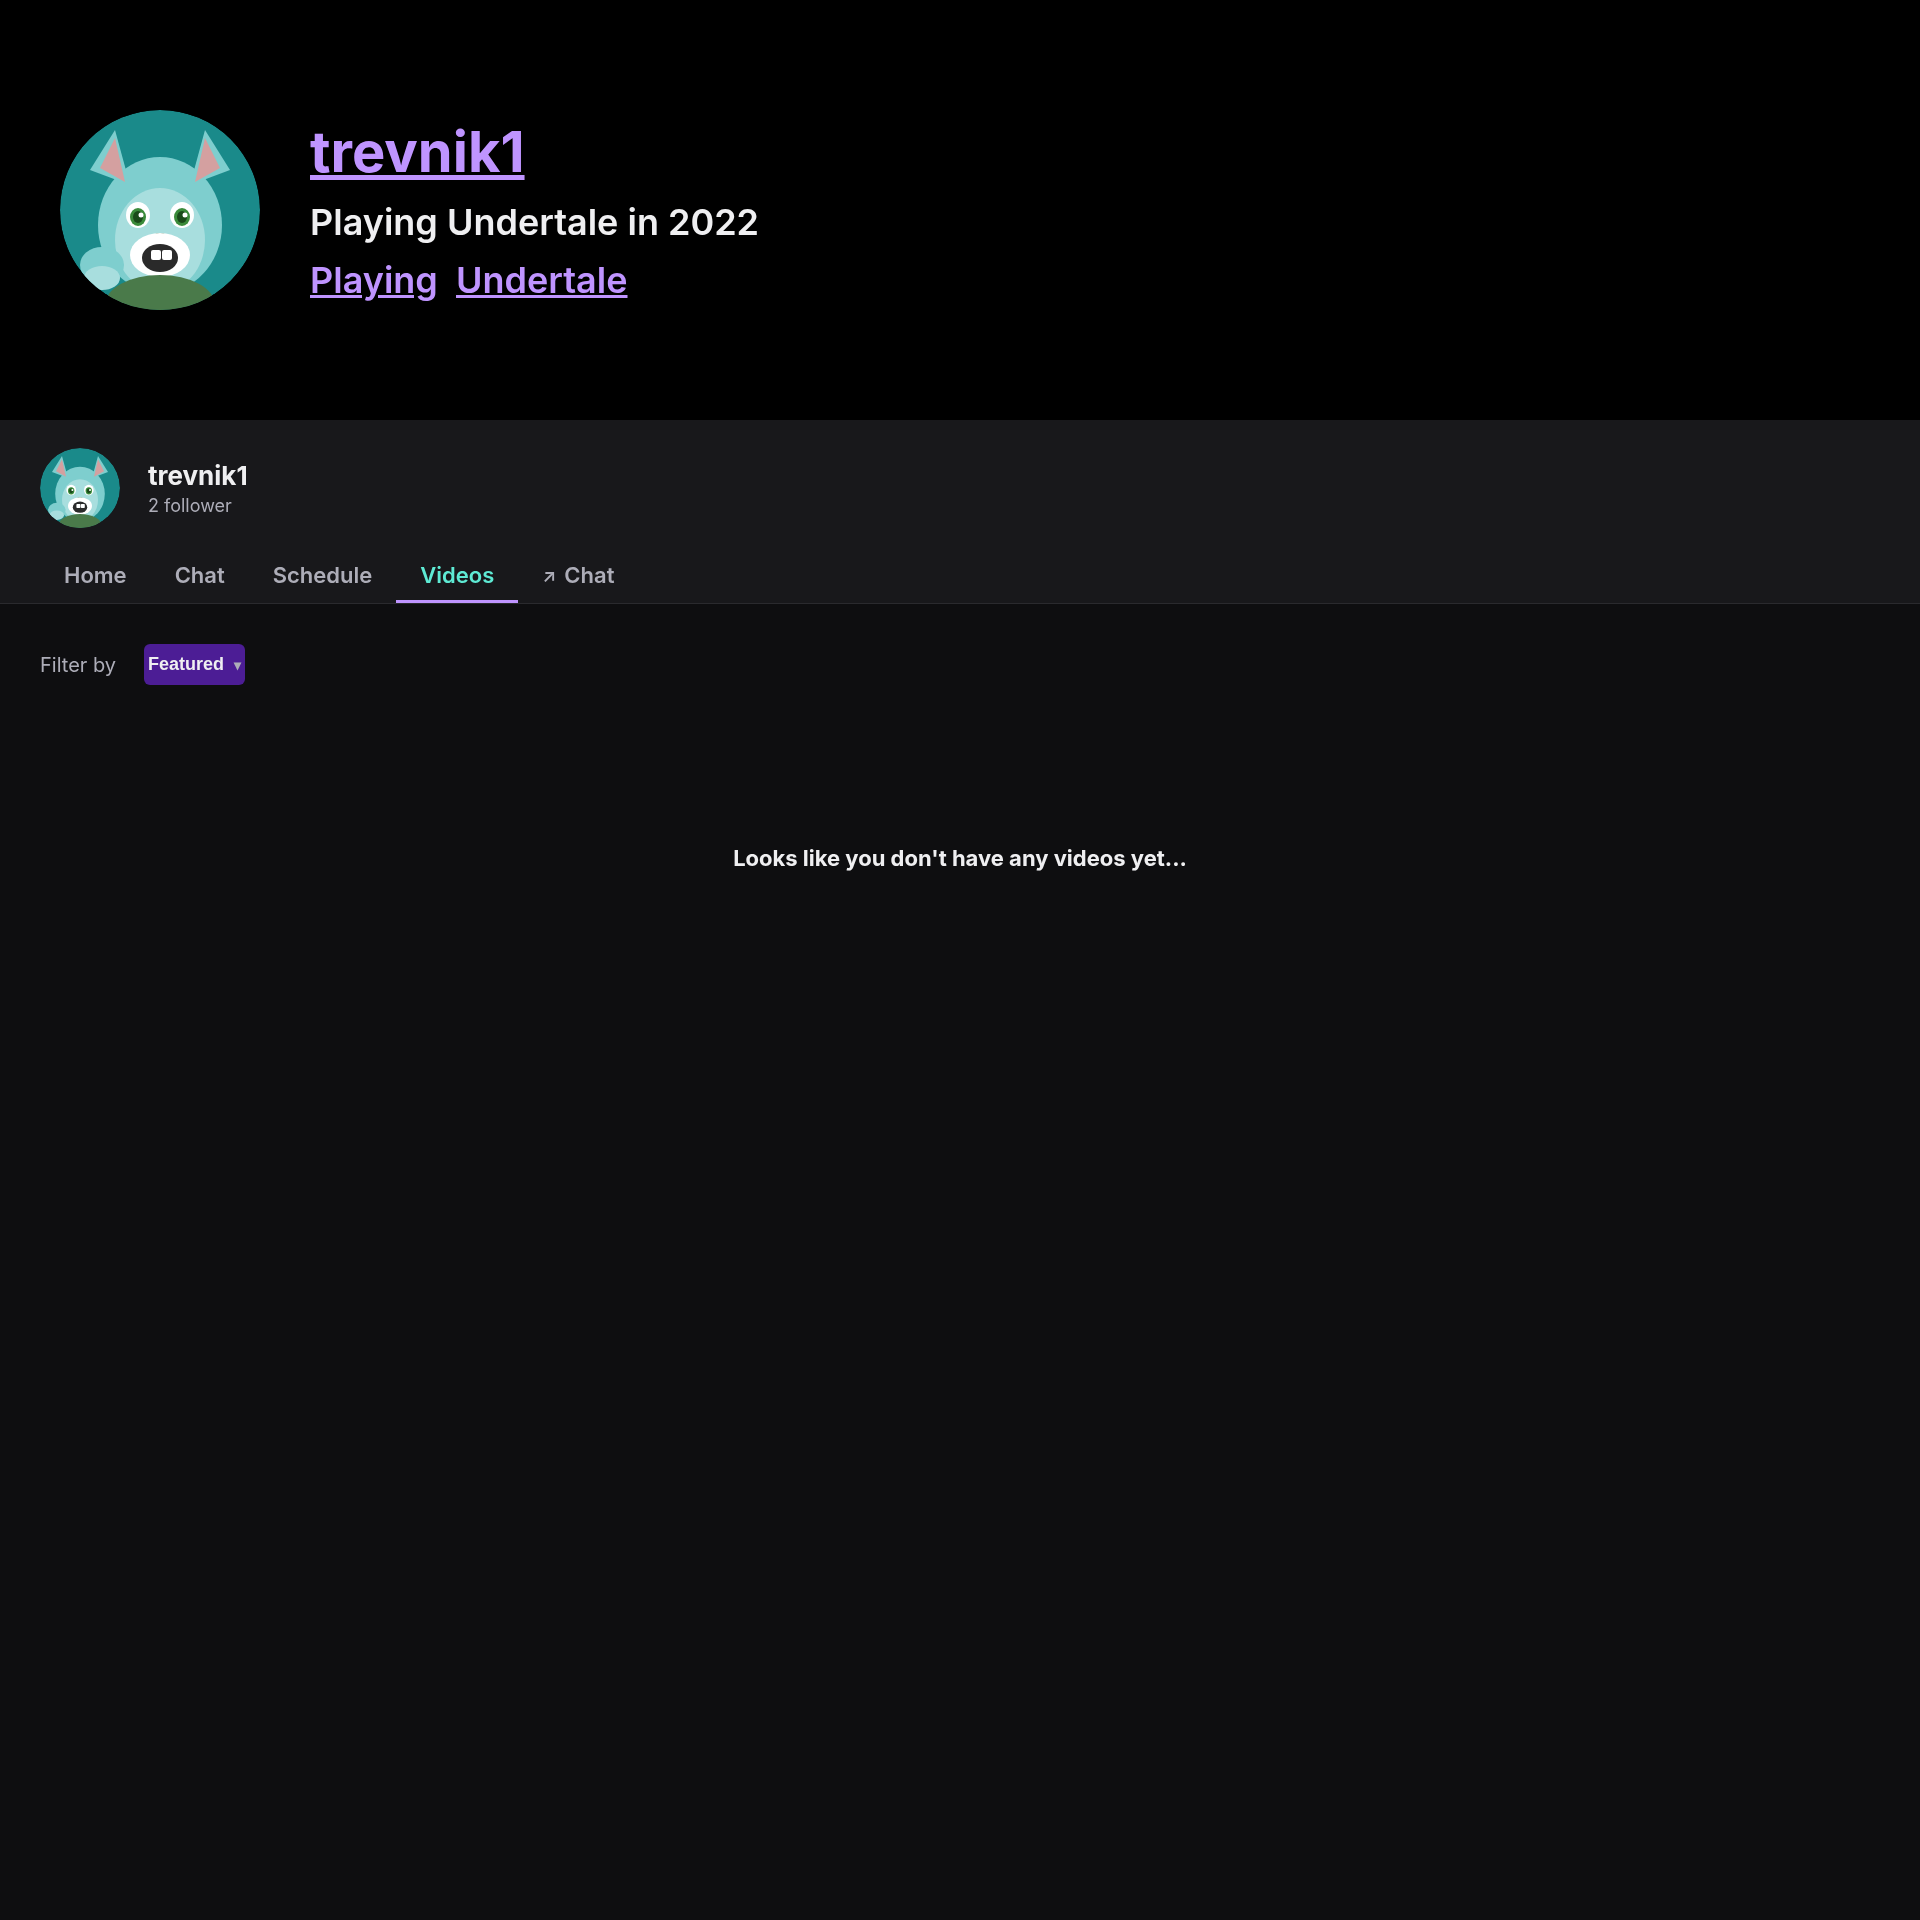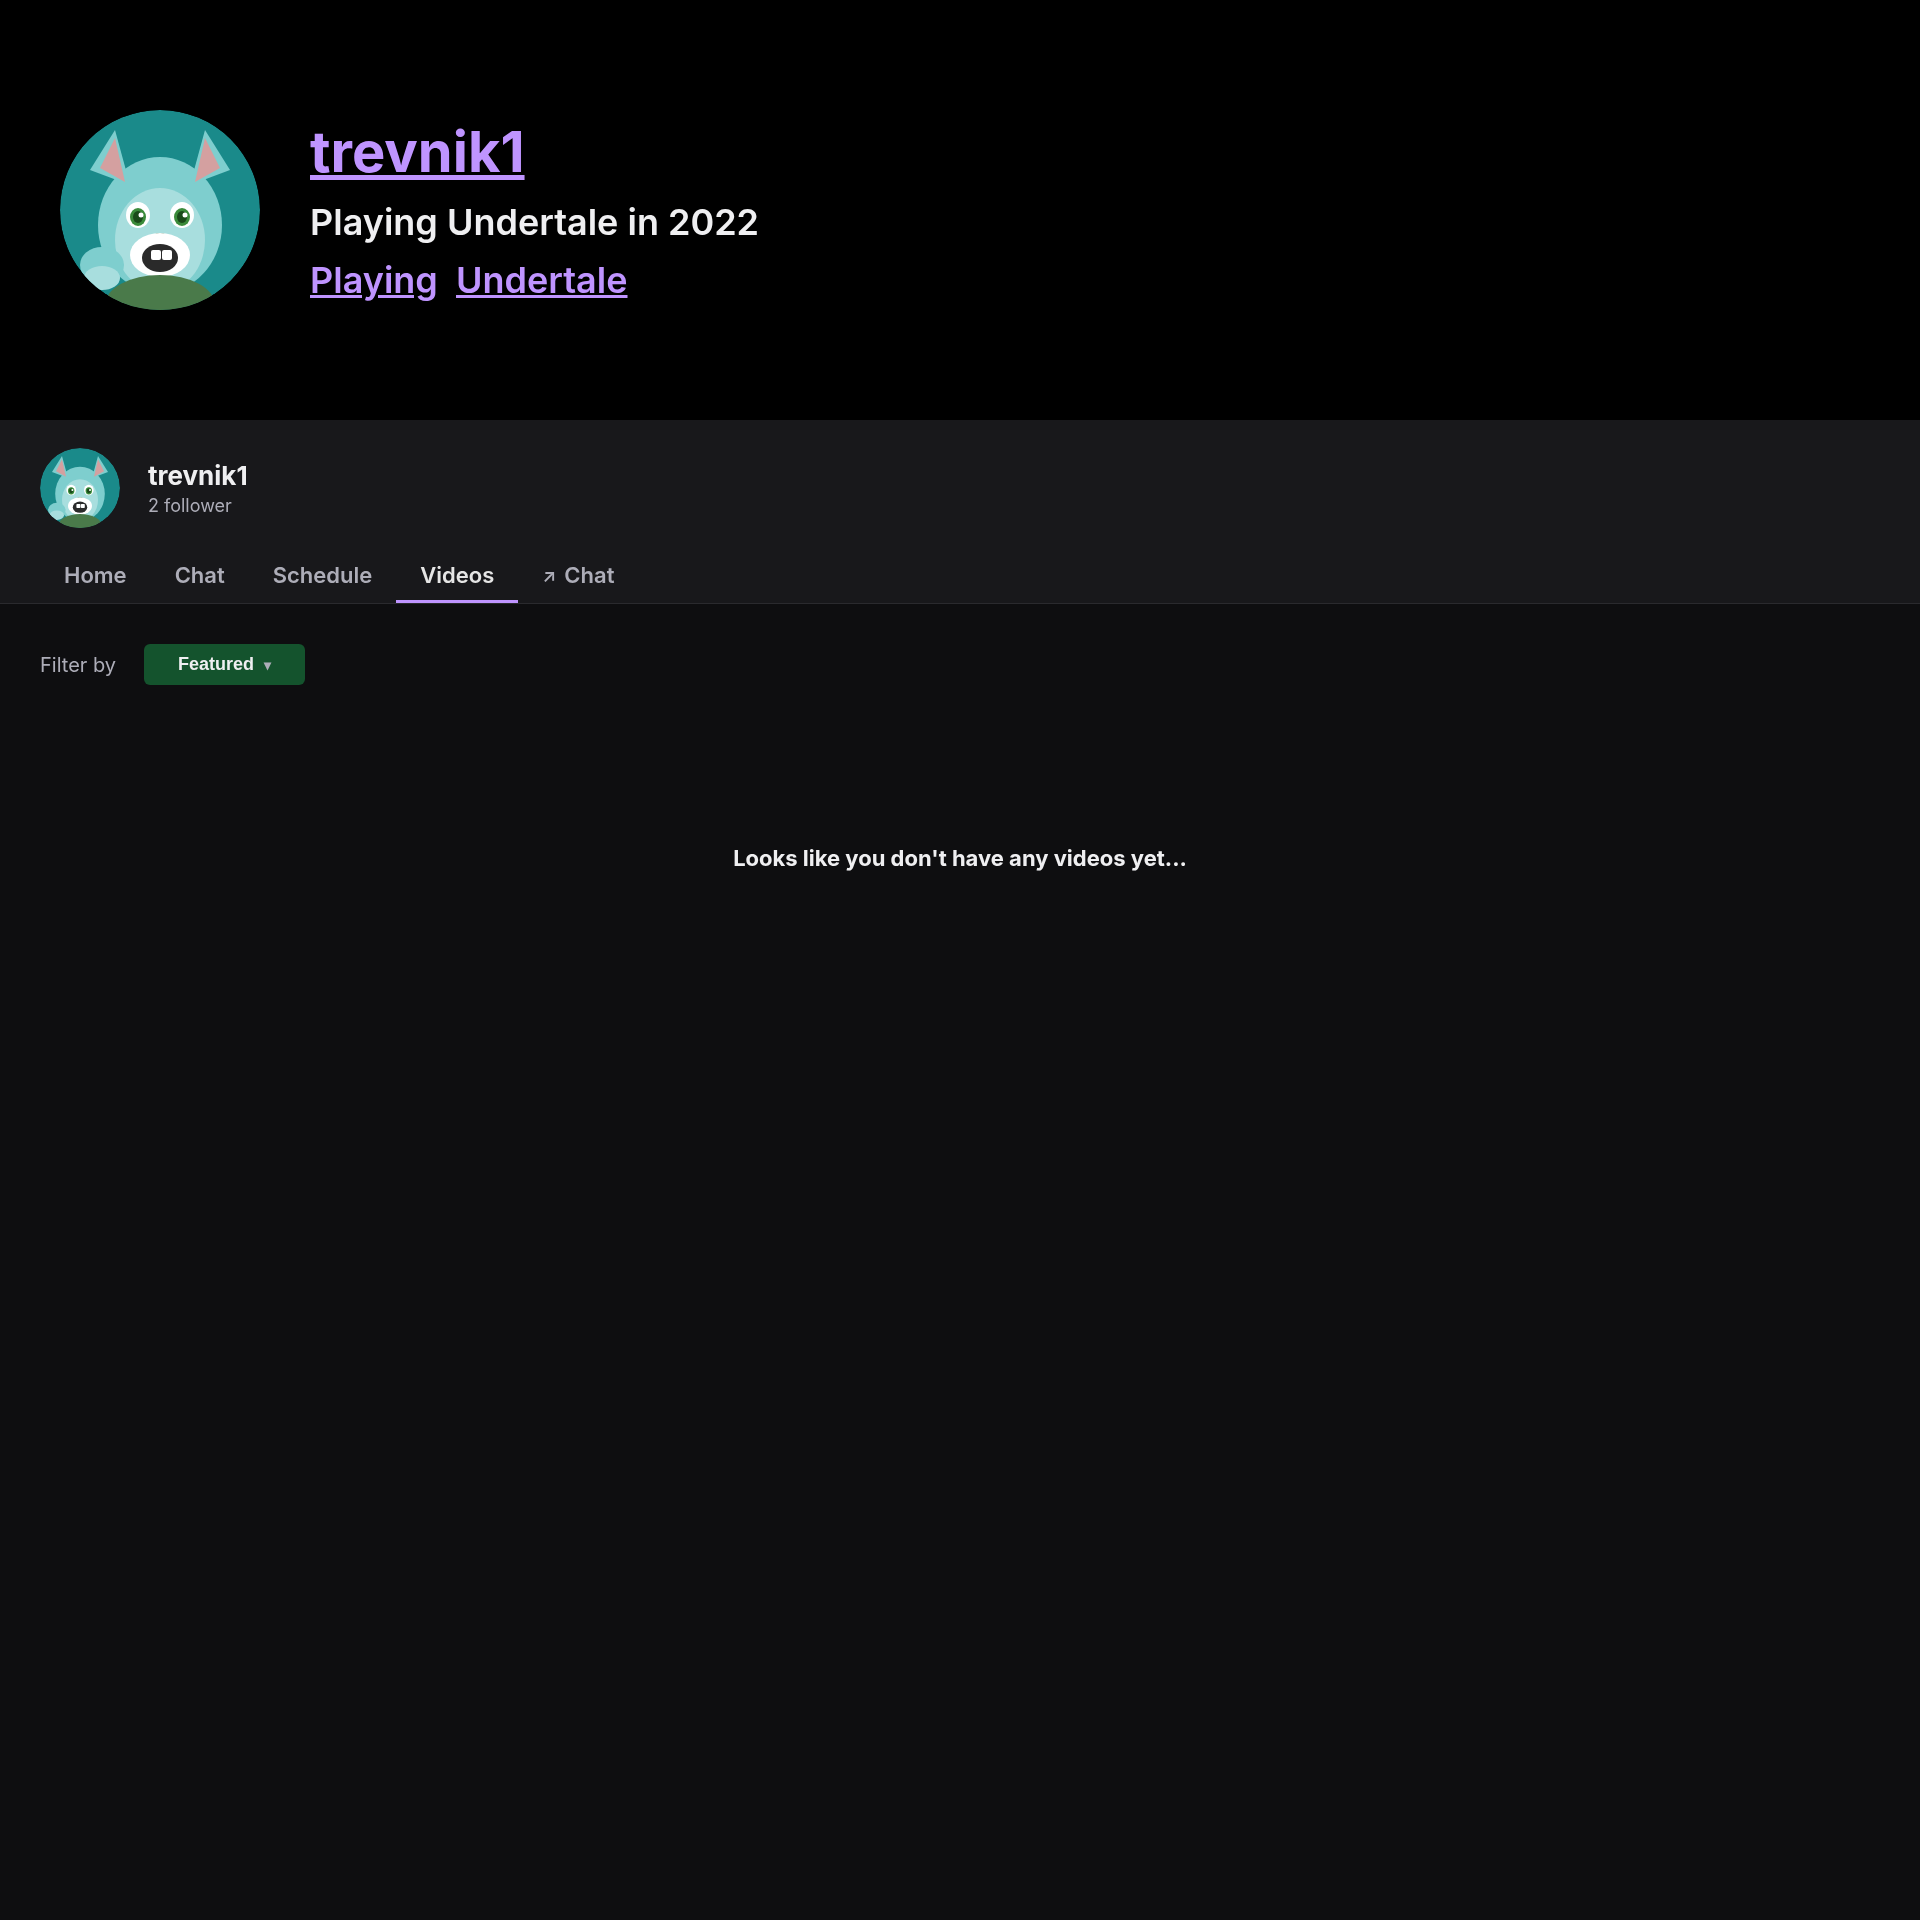--- a/index.html
+++ b/index.html
@@ -128,21 +128,21 @@
       color: #adadb8;
       padding: 12px 24px;
       cursor: pointer;
       border-bottom: 3px solid transparent;
       text-decoration: none;
       white-space: nowrap;
       transition: color 0.15s;
     }
 
     .nav-tab.active {
-      color: #e5e5e5;
+      color: #5eead4;
       border-bottom: 3px solid #bf94ff;
     }
 
     .nav-tab.external {
       display: flex;
       align-items: center;
       gap: 6px;
     }
 
     .nav-tab.external .ext-icon {
@@ -161,26 +161,26 @@
       gap: 28px;
       margin-bottom: 40px;
     }
 
     .filter-label {
       font-size: 20px;
       color: #adadb8;
     }
 
     .filter-button {
-      background-color: #14532d;
+      background-color: #4c1d95;
       border: none;
       color: #efeff1;
       font-size: 18px;
       font-weight: 600;
-      padding: 10px 34px;
+      padding: 10px 4px;
       border-radius: 6px;
       cursor: pointer;
       display: flex;
       align-items: center;
       gap: 10px;
     }
 
     .filter-button .chevron {
       font-size: 14px;
       color: #adadb8;

